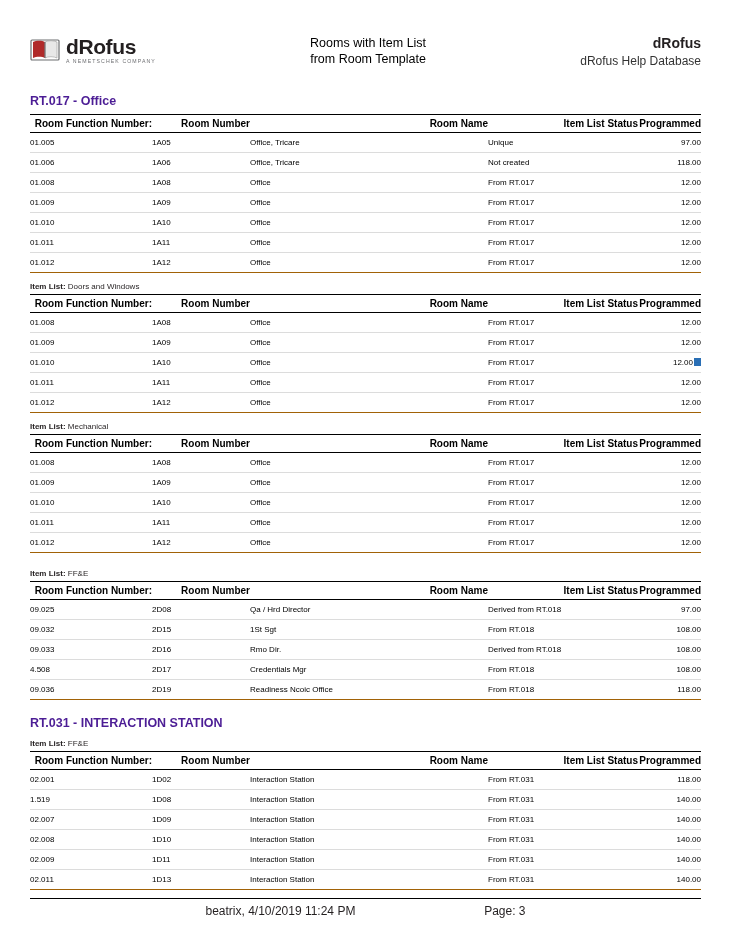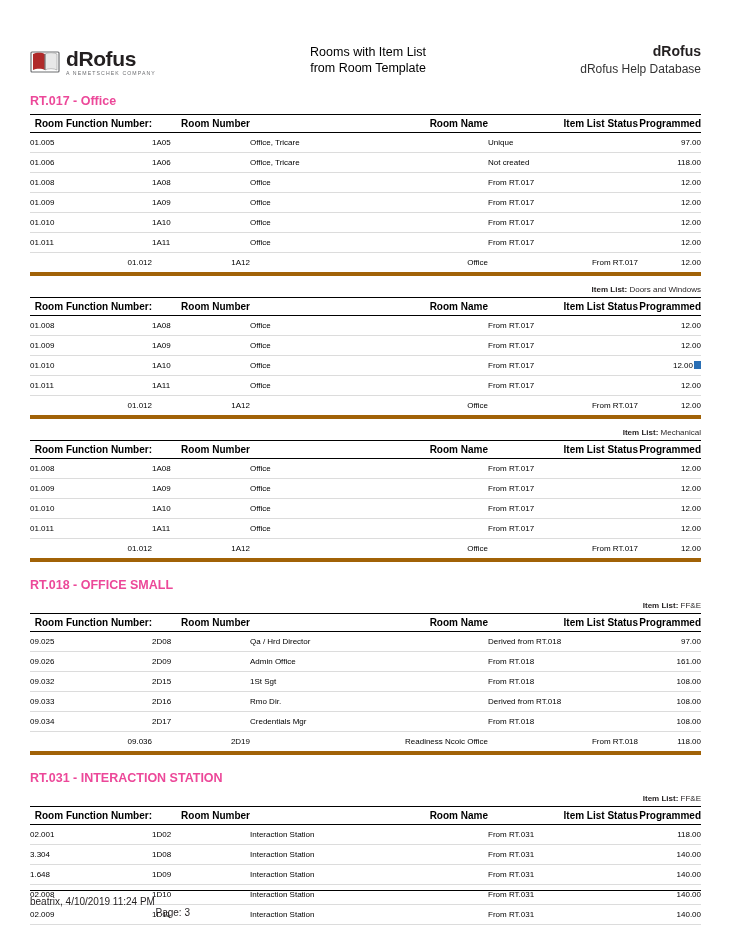--- a/index.html
+++ b/index.html
@@ -19,21 +19,21 @@
     width: 731px;
     height: 932px;
     box-sizing: border-box;
     padding: 18px 30px 0 30px;
     position: relative;
   }
 
   
   .header {
     display: flex;
-    align-items: flex-end;
+    align-items: center;
     justify-content: space-between;
     height: 58px;
   }
   .brand {
     display: flex;
     align-items: center;
     gap: 6px;
     padding-top: 6px;
   }
   .brand-mark {
@@ -83,28 +83,27 @@
   
   .section {
     margin-top: 16px;
   }
   .section:first-of-type {
     margin-top: 18px;
   }
   .section-title {
     font-size: 12.5px;
     font-weight: bold;
-    color: #ec4899;
+    color: #4c1d95;
     margin-bottom: 6px;
   }
   .sub-label {
     font-size: 8px;
     margin: 9px 0 3px 0;
     color: #231f20;
-    text-align: right;
   }
   .sub-label b {
     font-weight: bold;
   }
 
   
   table.grid {
     width: 100%;
     border-collapse: collapse;
     table-layout: fixed;
@@ -119,22 +118,21 @@
     border-top: 1px solid #000000;
     color: #000000;
   }
   table.grid td {
     padding: 5px 0 5px 0;
     border-bottom: 1px solid #dcdcdc;
     color: #000000;
     font-size: 8px;
   }
   table.grid tr:last-child td {
-    border-bottom: 4px solid #a16207;
-    text-align: right;
+    border-bottom: 1px solid #a16207;
   }
   .c-num   { width: 122px; }
   .c-room  { width: 98px; margin-left: 8px; }
   .c-name  { width: 238px; }
   .c-stat  { width: 150px; }
   .c-prog  { width: auto; text-align: right; }
   th.c-prog { text-align: right; }
 
   
   .marker {
@@ -149,23 +147,22 @@
   
   .footer {
     position: absolute;
     left: 30px;
     right: 30px;
     bottom: 14px;
     border-top: 1px solid #000000;
     padding-top: 5px;
     display: flex;
     justify-content: center;
-    font-size: 10px;
+    font-size: 12px;
     color: #231f20;
-    flex-direction: column;
   }
   .footer .center { text-align: center; flex: 1; }
   .footer .left { width: 160px; }
   .footer .right { width: 160px; text-align: right; }
 </style>
 </head>
 <body>
 
 <div class="page">
 
@@ -355,63 +352,55 @@
               <td class="c-num">01.012</td>
               <td class="c-room">1A12</td>
               <td class="c-name">Office</td>
               <td class="c-stat">From RT.017</td>
               <td class="c-prog">12.00</td>
             </tr>
           </tbody>
         </table>
       </div>
       <div class="section">
-        <div class="section-title">RT.018 - OFFICE SMALL</div>
         <div class="sub-label"><b>Item List:</b> <span>FF&amp;E</span></div>
         <table class="grid">
           <thead>
             <tr>
               <th class="c-num">Room Function Number:</th>
               <th class="c-room">Room Number</th>
               <th class="c-name">Room Name</th>
               <th class="c-stat">Item List Status</th>
               <th class="c-prog">Programmed</th>
             </tr>
           </thead>
           <tbody>
             <tr>
               <td class="c-num">09.025</td>
               <td class="c-room">2D08</td>
               <td class="c-name">Qa / Hrd Director</td>
               <td class="c-stat">Derived from RT.018</td>
               <td class="c-prog">97.00</td>
             </tr>
             <tr>
-              <td class="c-num">09.026</td>
-              <td class="c-room">2D09</td>
-              <td class="c-name">Admin Office</td>
-              <td class="c-stat">From RT.018</td>
-              <td class="c-prog">161.00</td>
-            </tr>
-            <tr>
               <td class="c-num">09.032</td>
               <td class="c-room">2D15</td>
               <td class="c-name">1St Sgt</td>
               <td class="c-stat">From RT.018</td>
               <td class="c-prog">108.00</td>
             </tr>
             <tr>
               <td class="c-num">09.033</td>
               <td class="c-room">2D16</td>
               <td class="c-name">Rmo Dir.</td>
               <td class="c-stat">Derived from RT.018</td>
               <td class="c-prog">108.00</td>
             </tr>
             <tr>
-              <td class="c-num">09.034</td>
+              <td class="c-num">4.508</td>
               <td class="c-room">2D17</td>
               <td class="c-name">Credentials Mgr</td>
               <td class="c-stat">From RT.018</td>
               <td class="c-prog">108.00</td>
             </tr>
             <tr>
               <td class="c-num">09.036</td>
               <td class="c-room">2D19</td>
               <td class="c-name">Readiness Ncoic Office</td>
               <td class="c-stat">From RT.018</td>
@@ -435,28 +424,28 @@
           </thead>
           <tbody>
             <tr>
               <td class="c-num">02.001</td>
               <td class="c-room">1D02</td>
               <td class="c-name">Interaction Station</td>
               <td class="c-stat">From RT.031</td>
               <td class="c-prog">118.00</td>
             </tr>
             <tr>
-              <td class="c-num">3.304</td>
+              <td class="c-num">1.519</td>
               <td class="c-room">1D08</td>
               <td class="c-name">Interaction Station</td>
               <td class="c-stat">From RT.031</td>
               <td class="c-prog">140.00</td>
             </tr>
             <tr>
-              <td class="c-num">1.648</td>
+              <td class="c-num">02.007</td>
               <td class="c-room">1D09</td>
               <td class="c-name">Interaction Station</td>
               <td class="c-stat">From RT.031</td>
               <td class="c-prog">140.00</td>
             </tr>
             <tr>
               <td class="c-num">02.008</td>
               <td class="c-room">1D10</td>
               <td class="c-name">Interaction Station</td>
               <td class="c-stat">From RT.031</td>

